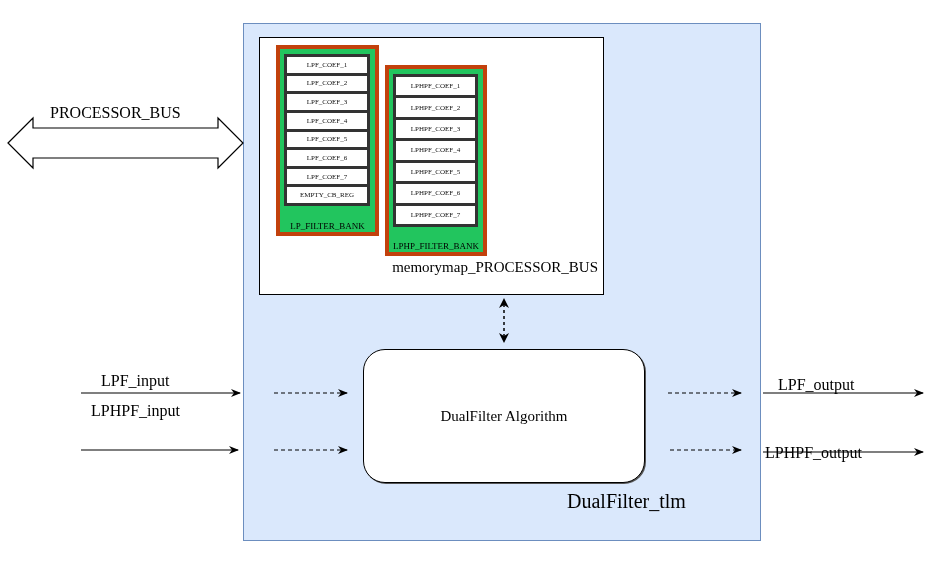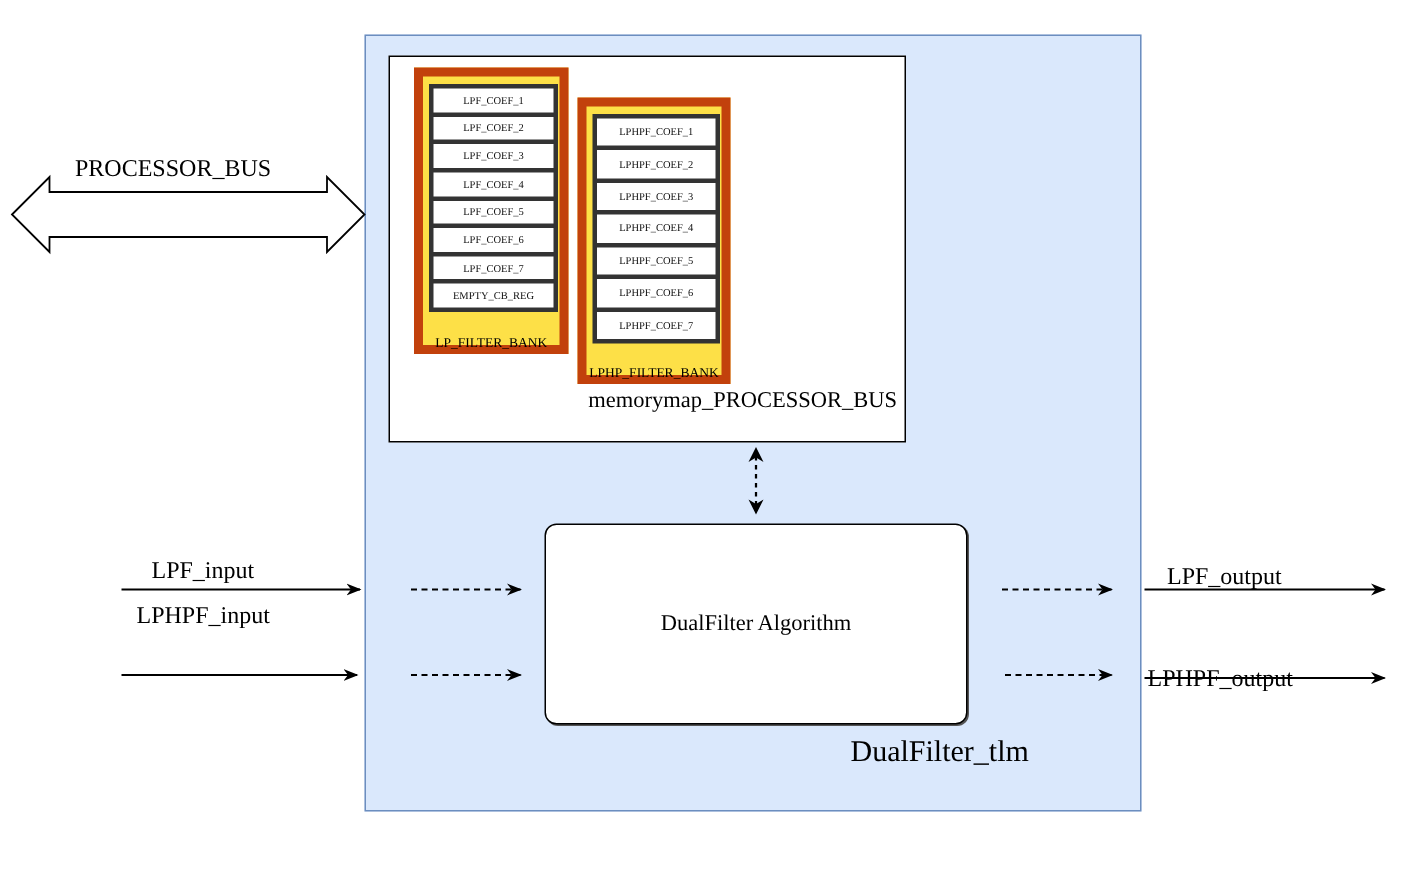--- a/index.html
+++ b/index.html
@@ -3,35 +3,35 @@
   <meta charset="utf-8">
   <style>
     html, body { margin: 0; padding: 0; background: #ffffff; }
     body { width: 940px; height: 579px; position: relative; overflow: hidden;
            font-family: "Liberation Sans", sans-serif; color: #000; }
     .abs { position: absolute; font-family: Liberation Serif, serif; }
     #outer { left: 243px; top: 23px; width: 518px; height: 518px;
              background: #dae8fc; border: 1px solid #6c8ebf; box-sizing: border-box; }
     #memmap { left: 259px; top: 37px; width: 345px; height: 258px;
               background: #fff; border: 1px solid #000; box-sizing: border-box; }
-    .bank { background: #fde047; border: 6px solid #c2410c; box-sizing: border-box; }
+    .bank { background: #22c55e; border: 4px solid #c2410c; box-sizing: border-box; }
     #bank-lp { left: 276px; top: 45px; width: 103px; height: 191px; }
     #bank-lphp { left: 385px; top: 45px; width: 102px; height: 191px; margin-top: 20px; }
     .regs { position: absolute; background: #333; box-sizing: border-box; padding: 3px;
             display: flex; flex-direction: column; gap: 3px; }
     #bank-lp .regs { left: 4px; top: 5px; width: 86px; height: 152px; }
     #bank-lphp .regs { left: 4px; top: 5px; width: 85px; height: 153px; }
     .reg { flex: 1; background: #fff; font-size: 7px; display: flex;
            align-items: center; justify-content: center; color: #111; white-space: nowrap; }
     .bank-label { position: absolute; left: 0; right: 0; font-size: 9px; text-align: center; white-space: nowrap; }
     #bank-lp .bank-label { top: 172px; }
     #bank-lphp .bank-label { top: 172px; left: -4px; right: -4px; }
     #memmap-label { right: 5px; bottom: 18px; font-size: 15px; }
     #algo { left: 363px; top: 349px; width: 282px; height: 134px; background: #fff;
-            border: 1px solid #000; border-radius: 8px; box-sizing: border-box;
+            border: 1px solid #000; border-radius: 22px; box-sizing: border-box;
             display: flex; align-items: center; justify-content: center; font-size: 15px;
             box-shadow: 1px 1px 0 #555; }
     #outer-label { left: 567px; top: 490px; font-size: 20px; }
     .sig-label { font-size: 16px; white-space: nowrap; }
     svg#arrows { position: absolute; left: 0; top: 0; }
   </style>
 </head>
 <body>
 
 <div id="outer" class="abs"></div>

